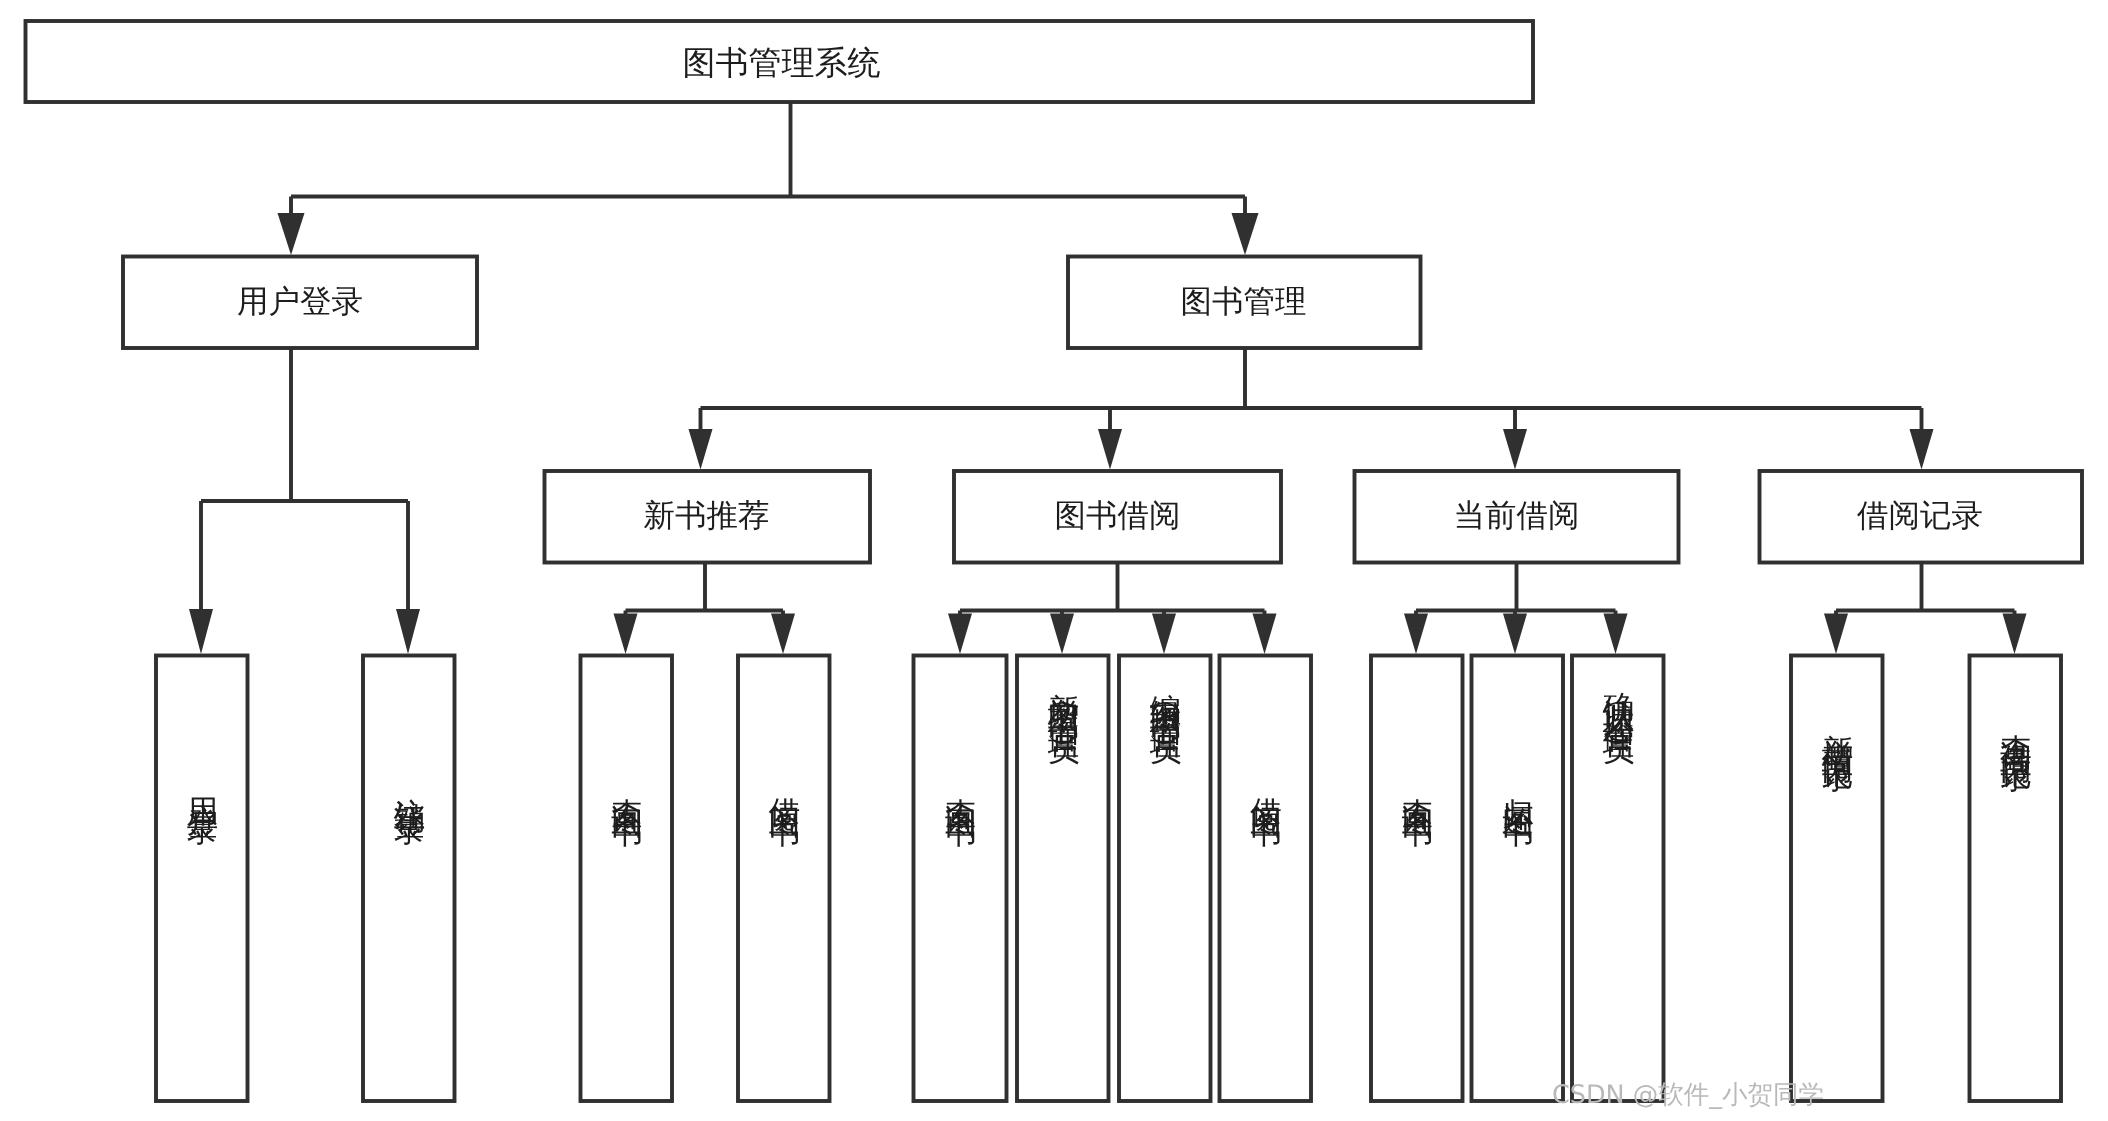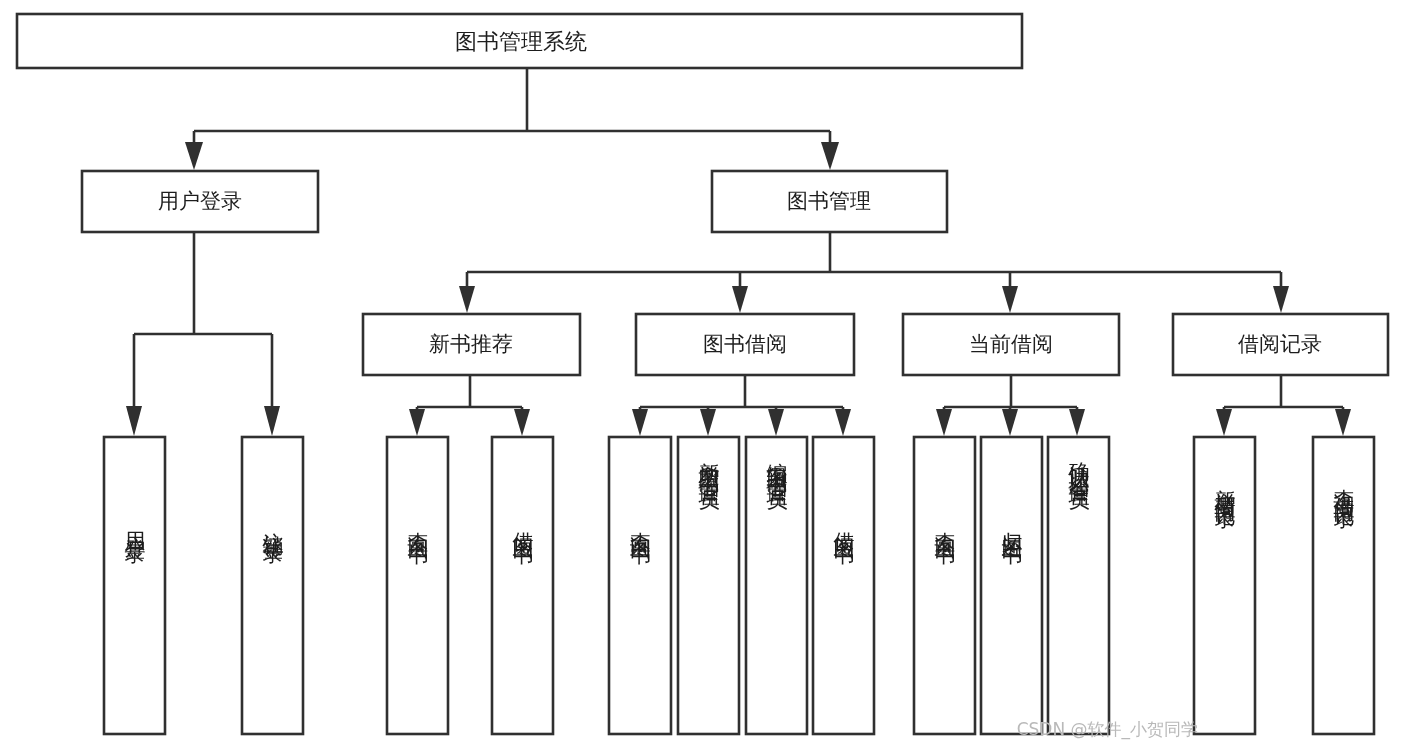--- a/index.html
+++ b/index.html
@@ -66,21 +66,21 @@
     text-orientation: upright;
     font-family: "DejaVu Sans", "Liberation Sans", sans-serif;
     font-size: 21px;
     line-height: 1.0;
     color: #1d1d1d;
     letter-spacing: 4px;
     white-space: nowrap;
   }
   .watermark {
     position: absolute;
-    right: 22px;
+    right: 4px;
     bottom: 6px;
     font-family: "DejaVu Sans", "Liberation Sans", sans-serif;
     font-size: 17px;
     color: #b9b9b9;
     white-space: nowrap;
     pointer-events: none;
   }
 </style>
 </head>
 <body>

